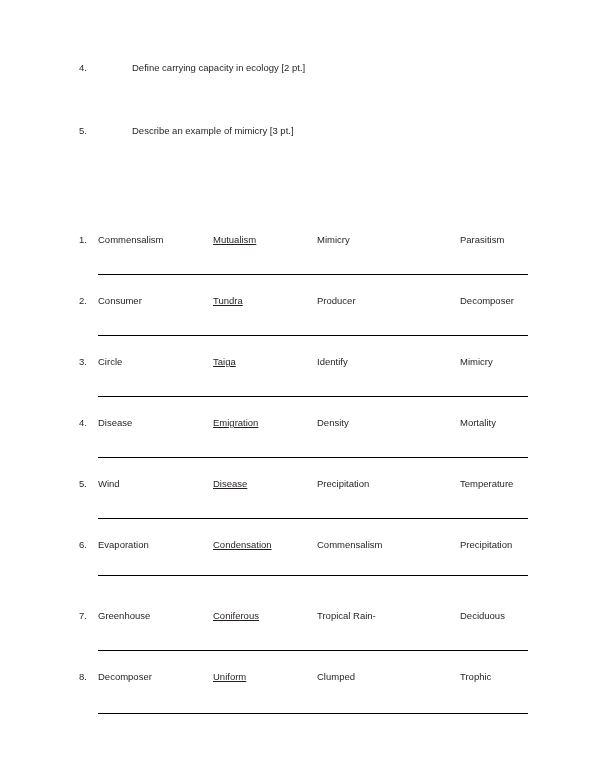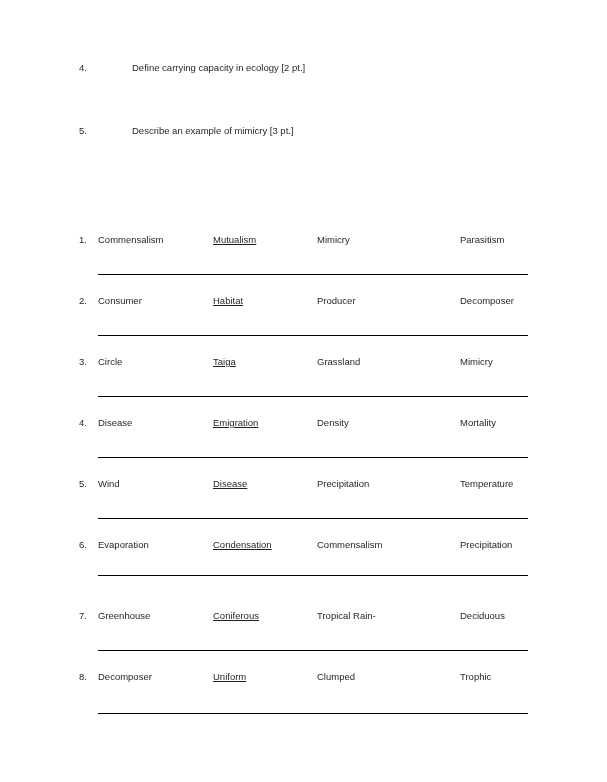--- a/index.html
+++ b/index.html
@@ -160,33 +160,33 @@
         <span class="term c3">Mimicry</span>
         <span class="term c4">Parasitism</span>
       </div>
       <div class="answer-line al-std"></div>
     </div>
 
     <div class="row-block">
       <div class="term-row">
         <span class="rnum">2.</span>
         <span class="term c1">Consumer</span>
-        <span class="term c2">Habitat</span>
+        <span class="term c2">Tundra</span>
         <span class="term c3">Producer</span>
         <span class="term c4">Decomposer</span>
       </div>
       <div class="answer-line al-std"></div>
     </div>
 
     <div class="row-block">
       <div class="term-row">
         <span class="rnum">3.</span>
         <span class="term c1">Circle</span>
         <span class="term c2">Taiga</span>
-        <span class="term c3">Grassland</span>
+        <span class="term c3">Identify</span>
         <span class="term c4">Mimicry</span>
       </div>
       <div class="answer-line al-std"></div>
     </div>
 
     <div class="row-block">
       <div class="term-row">
         <span class="rnum">4.</span>
         <span class="term c1">Disease</span>
         <span class="term c2">Emigration</span>

